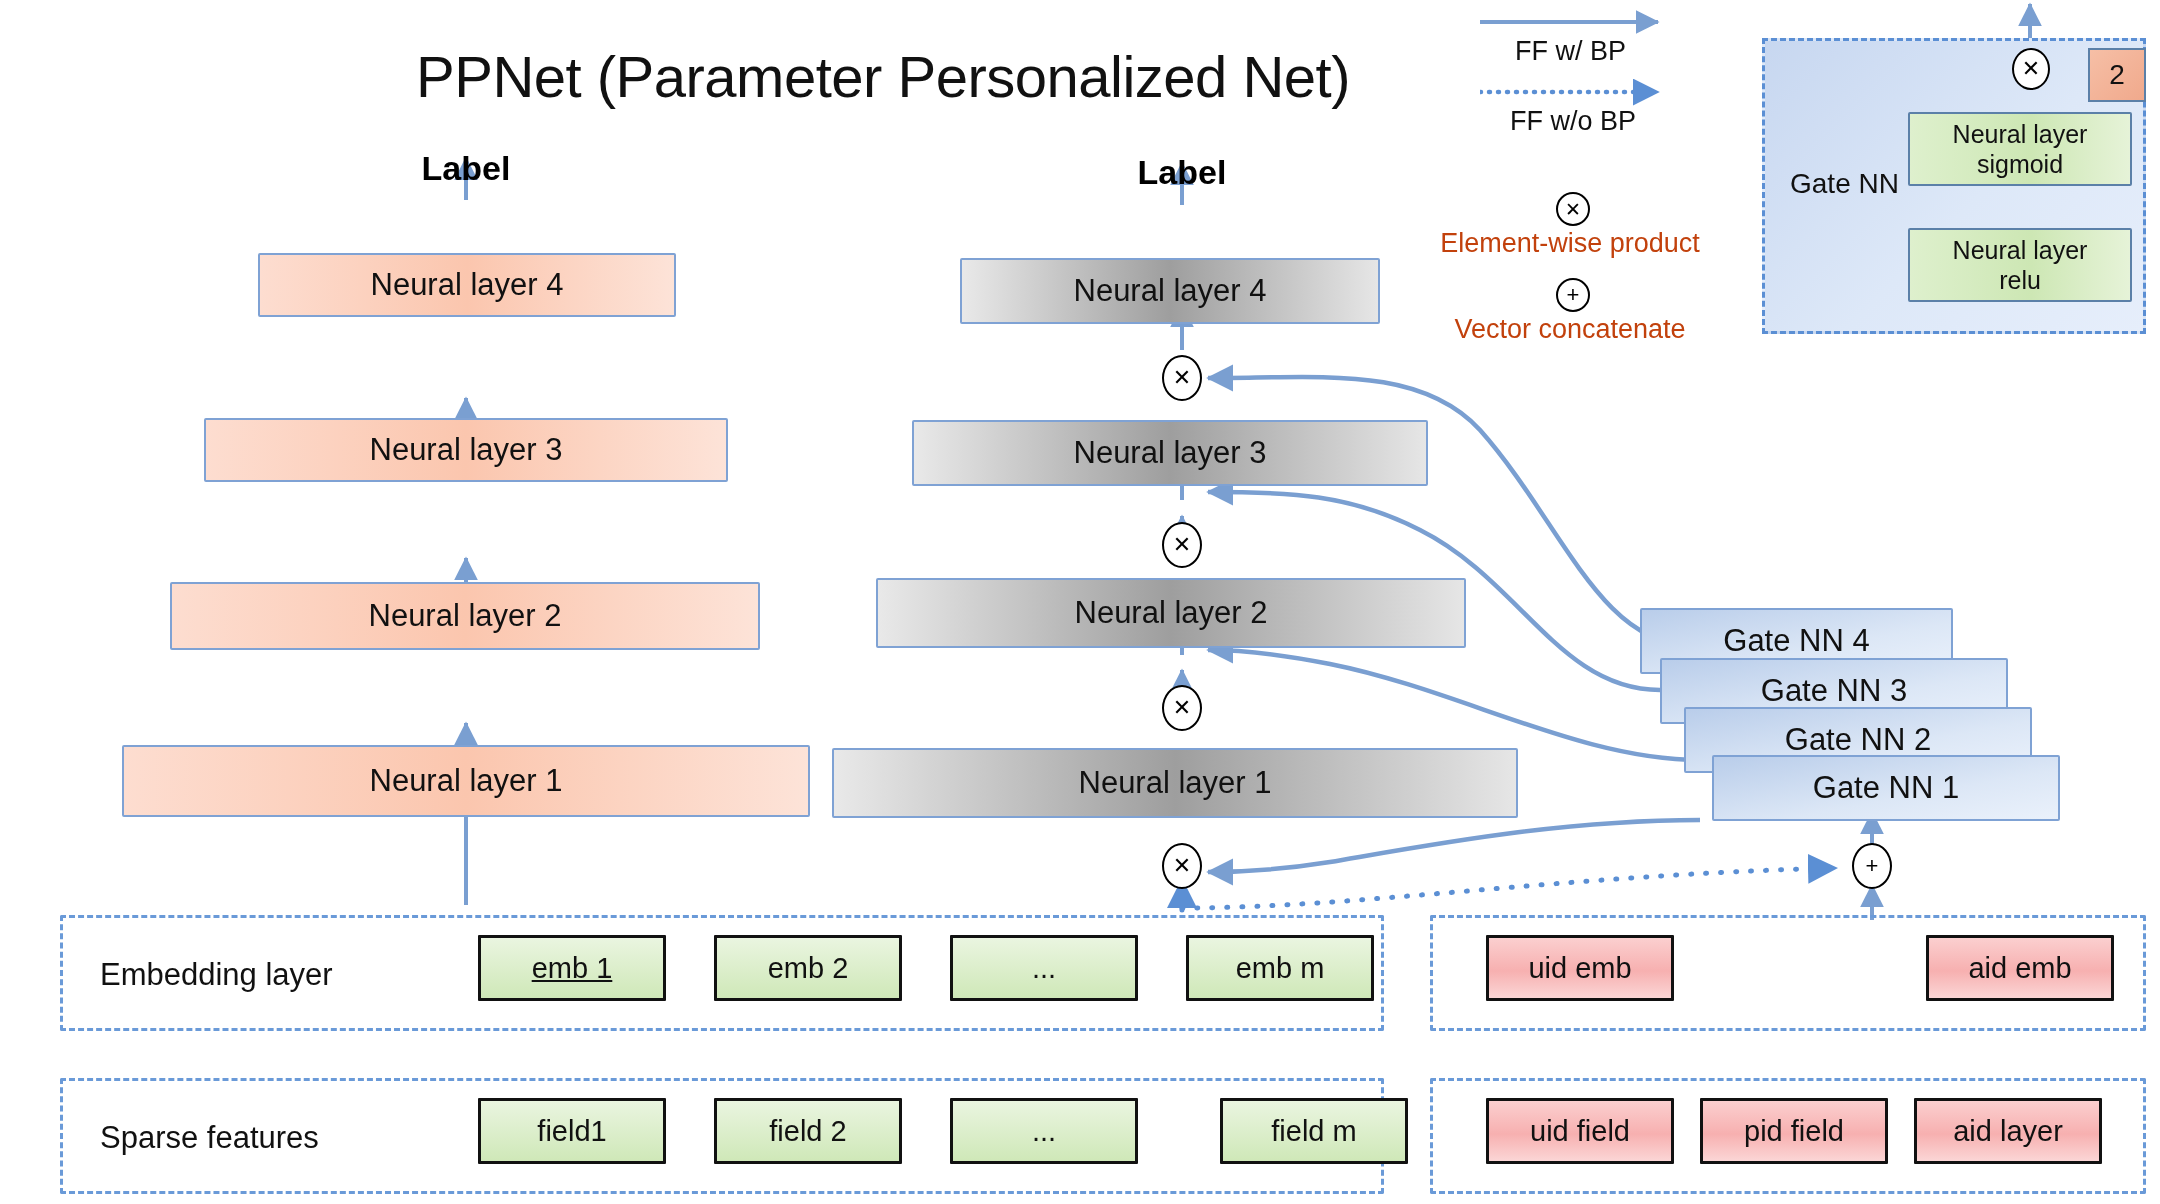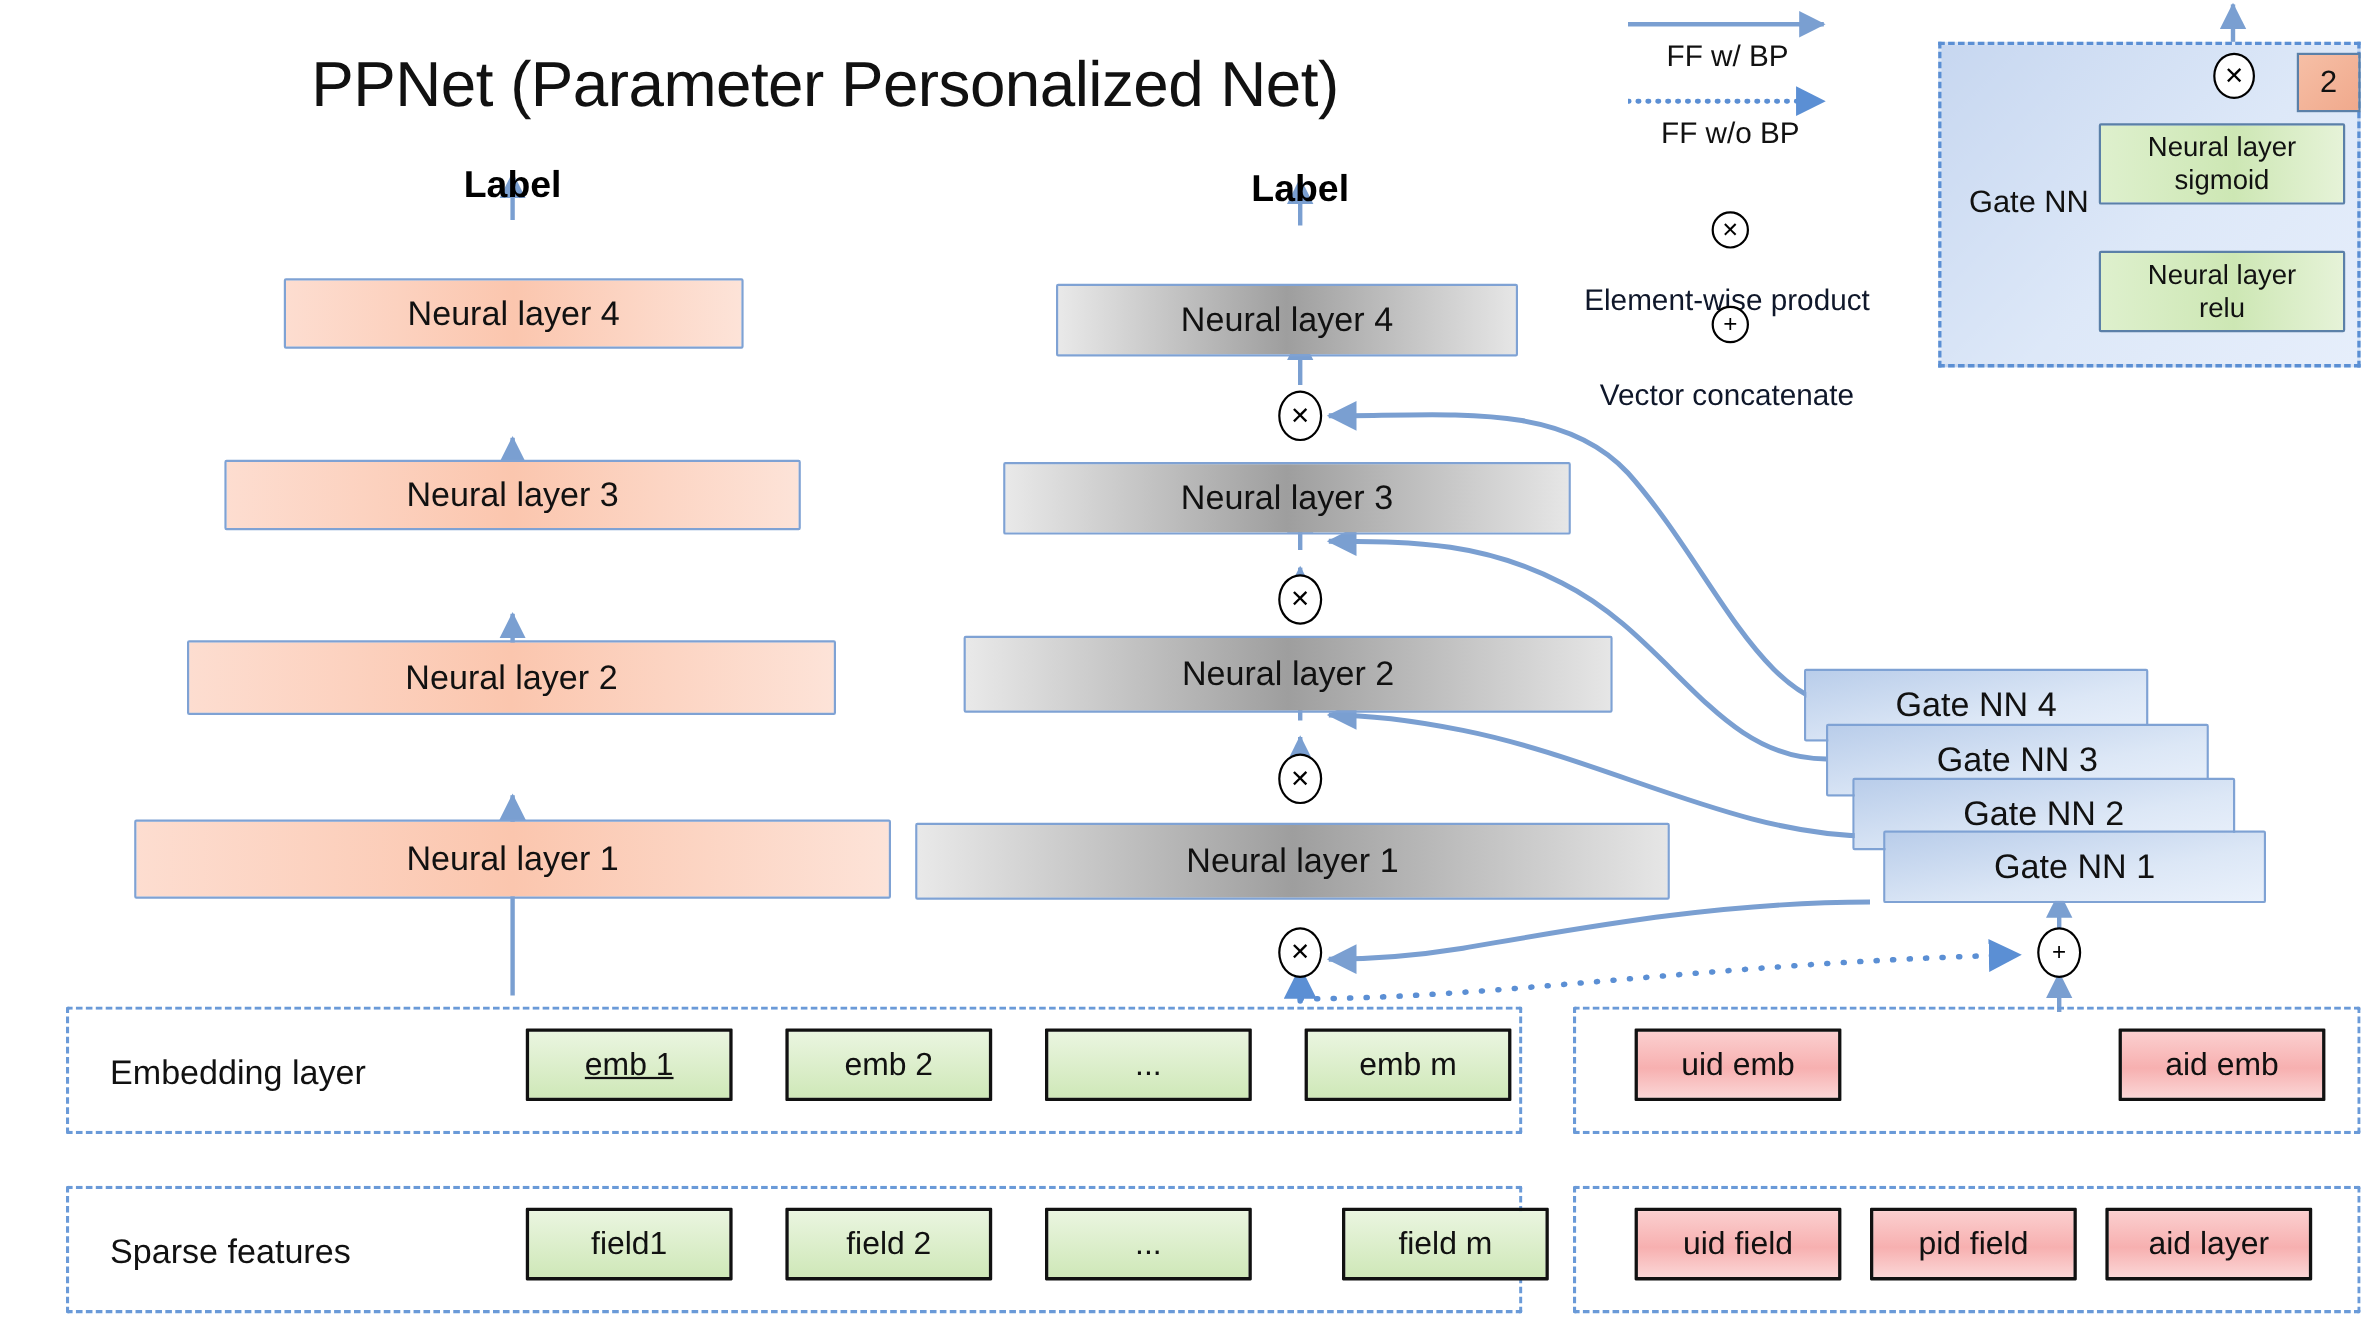--- a/index.html
+++ b/index.html
@@ -5,21 +5,21 @@
 <style>
   html,body{margin:0;padding:0;background:#ffffff;}
   body{font-family:"Liberation Sans", sans-serif;}
   #stage{position:relative;width:2160px;height:1204px;background:#fff;overflow:hidden;}
 
   .abs{position:absolute;box-sizing:border-box;}
 
   
   #title{
     left:150px; top:42px; width:1200px; height:70px;
-    font-size:58px; color:#111; text-align:center; letter-spacing:-0.5px;
+    font-size:58px; color:#111; text-align:right; letter-spacing:-0.5px;
     line-height:70px; white-space:nowrap;
   }
   .label-hdr{
     font-size:34px; font-weight:bold; color:#000; text-align:center;
     line-height:40px; white-space:nowrap;
   }
 
   
   .nbox{
     border:2px solid #7fa2d4; border-radius:2px;
@@ -77,21 +77,21 @@
   
   .op{
     border:2.5px solid #000; border-radius:50%;
     display:flex; align-items:center; justify-content:center;
     font-size:22px; color:#000; background:#fff; line-height:1;
     font-family:"Liberation Sans", sans-serif;
   }
 
   
   .legend-text{font-size:27px;color:#111;white-space:nowrap;}
-  .legend-center{font-size:27px;color:#0f172a;white-space:nowrap;text-align:center;margin-top:30px;}
+  .legend-center{font-size:27px;color:#c2410c;white-space:nowrap;text-align:center;}
 
   
   #wires{position:absolute;left:0;top:0;width:2160px;height:1204px;pointer-events:none;}
 </style>
 </head>
 <body>
 
 <div id="stage">
 
   <svg id="wires" viewBox="0 0 2160 1204" xmlns="http://www.w3.org/2000/svg">

